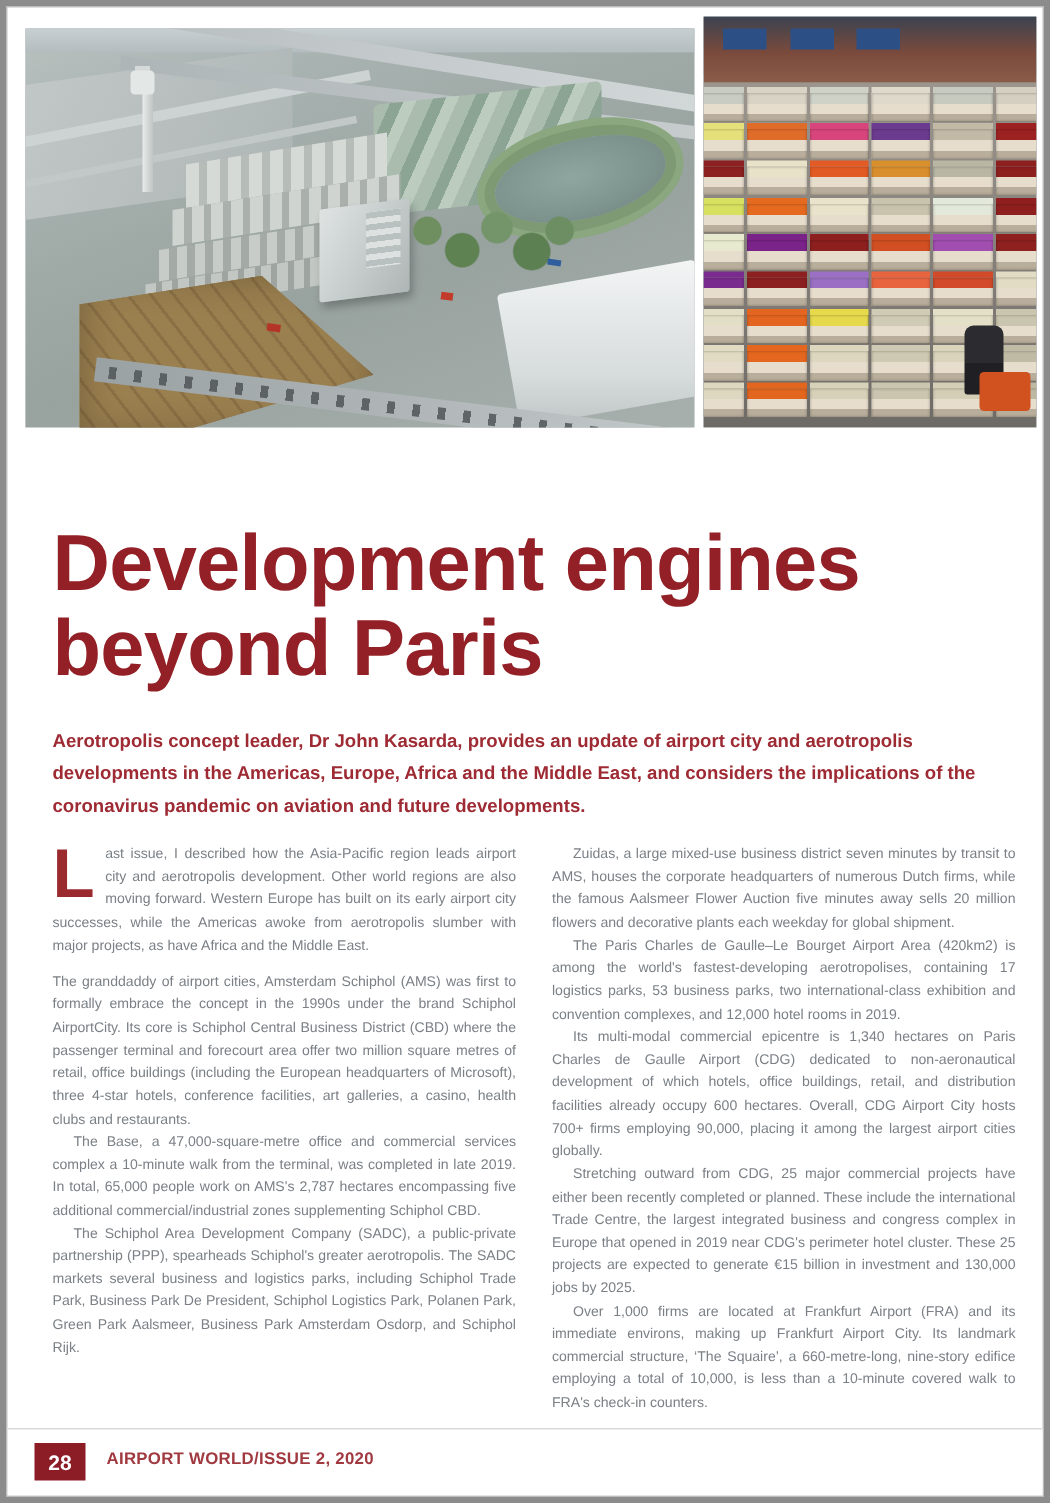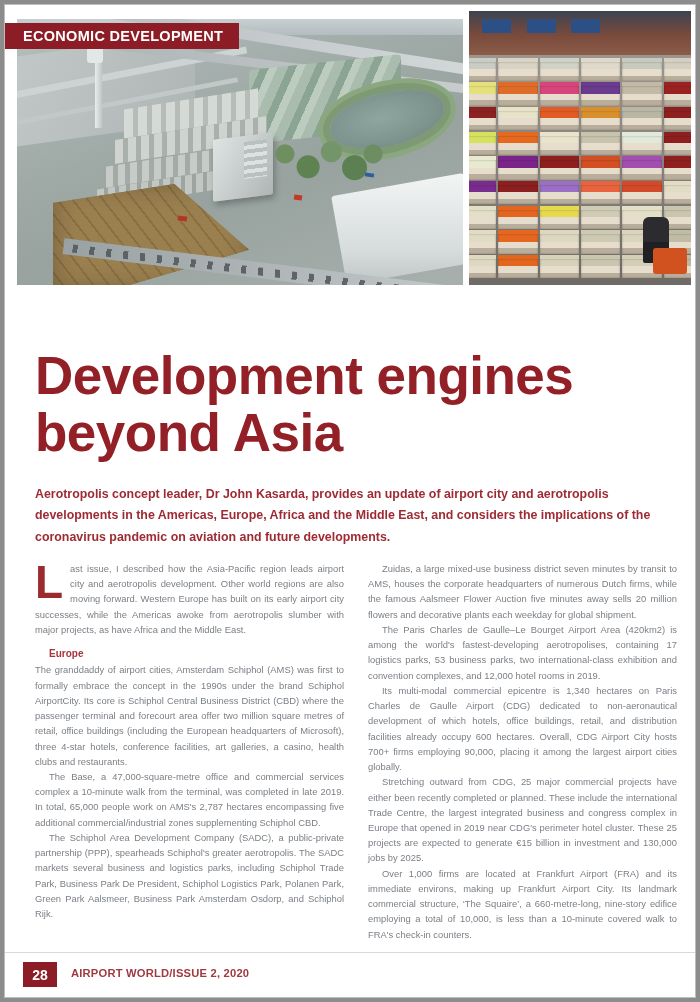--- a/index.html
+++ b/index.html
@@ -446,38 +446,34 @@
           <div class="cart" style="--c:#d6d1b8"></div>
             <div class="cart" style="--c:#c9c5ae"></div>
           <div class="cart" style="--c:#d3ceb5"></div>
             <div class="cart" style="--c:#bcb8a2"></div>
         </div>
         <div class="worker"></div>
         <div class="forklift"></div>
       </div>
     </div>
 
-    <div class="banner">
-      <span class="banner-text">ECONOMIC DEVELOPMENT</span>
-    </div>
   </div>
 
   <h1 class="headline">
     <b>Development</b><span class="light"> engines</span><br>
-    <span class="light">beyond Asia</span>
+    <span class="light">beyond Paris</span>
   </h1>
 
   <div class="deck">Aerotropolis concept leader, Dr John Kasarda, provides an update of airport city and aerotropolis developments in the Americas, Europe, Africa and the Middle East, and considers the implications of the coronavirus pandemic on aviation and future developments.</div>
 
   <div class="columns">
 
     <div class="col">
       <p class="noindent dropcap-para"><span class="dropcap">L</span><span>ast issue, I described how the Asia-Pacific region leads airport city and aerotropolis development. Other world regions are also moving forward. Western Europe has built on its early airport city successes, while the Americas awoke from aerotropolis slumber with major projects, as have Africa and the Middle East.</span></p>
       <div class="gap"></div>
-      <p class="subhead">Europe</p>
       <p class="noindent">The granddaddy of airport cities, Amsterdam Schiphol (AMS) was first to formally embrace the concept in the 1990s under the brand Schiphol AirportCity. Its core is Schiphol Central Business District (CBD) where the passenger terminal and forecourt area offer two million square metres of retail, office buildings (including the European headquarters of Microsoft), three 4-star hotels, conference facilities, art galleries, a casino, health clubs and restaurants.</p>
       <p>The Base, a 47,000-square-metre office and commercial services complex a 10-minute walk from the terminal, was completed in late 2019. In total, 65,000 people work on AMS's 2,787 hectares encompassing five additional commercial/industrial zones supplementing Schiphol CBD.</p>
       <p>The Schiphol Area Development Company (SADC), a public-private partnership (PPP), spearheads Schiphol's greater aerotropolis. The SADC markets several business and logistics parks, including Schiphol Trade Park, Business Park De President, Schiphol Logistics Park, Polanen Park, Green Park Aalsmeer, Business Park Amsterdam Osdorp, and Schiphol Rijk.</p>
     </div>
 
     <div class="col">
       <p>Zuidas, a large mixed-use business district seven minutes by transit to AMS, houses the corporate headquarters of numerous Dutch firms, while the famous Aalsmeer Flower Auction five minutes away sells 20 million flowers and decorative plants each weekday for global shipment.</p>
       <p>The Paris Charles de Gaulle–Le Bourget Airport Area (420km2) is among the world's fastest-developing aerotropolises, containing 17 logistics parks, 53 business parks, two international-class exhibition and convention complexes, and 12,000 hotel rooms in 2019.</p>
       <p>Its multi-modal commercial epicentre is 1,340 hectares on Paris Charles de Gaulle Airport (CDG) dedicated to non-aeronautical development of which hotels, office buildings, retail, and distribution facilities already occupy 600 hectares. Overall, CDG Airport City hosts 700+ firms employing 90,000, placing it among the largest airport cities globally.</p>
       <p>Stretching outward from CDG, 25 major commercial projects have either been recently completed or planned. These include the international Trade Centre, the largest integrated business and congress complex in Europe that opened in 2019 near CDG's perimeter hotel cluster. These 25 projects are expected to generate €15 billion in investment and 130,000 jobs by 2025.</p>

